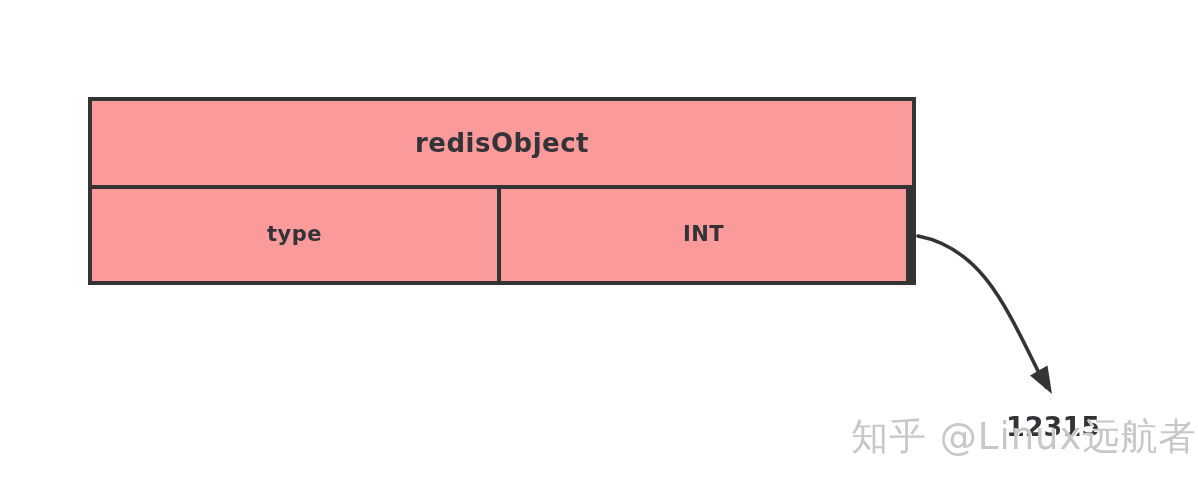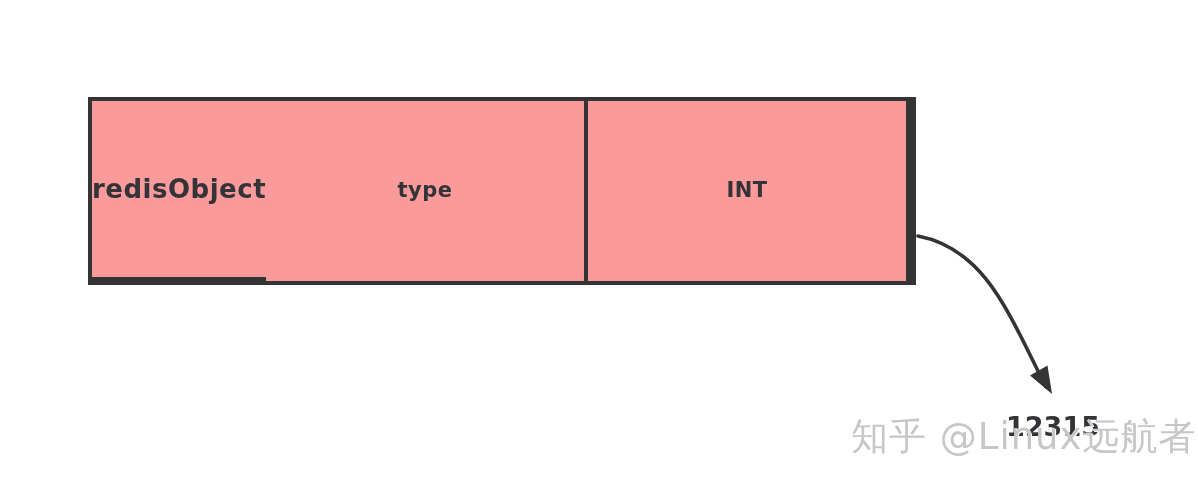--- a/index.html
+++ b/index.html
@@ -18,21 +18,21 @@
   .redis-table {
     position: absolute;
     left: 88px;
     top: 97px;
     width: 828px;
     height: 188px;
     box-sizing: border-box;
     border: 4px solid var(--line, #343434);
     background: var(--cell-fill, #FB9A9A);
     display: flex;
-    flex-direction: row;
+    flex-direction: column;
   }
   .table-title-row {
     flex: 0 0 84px;
     border-bottom: 4px solid var(--line, #343434);
     display: flex;
     align-items: center;
     justify-content: center;
   }
   .title-text {
     font-weight: bold;

